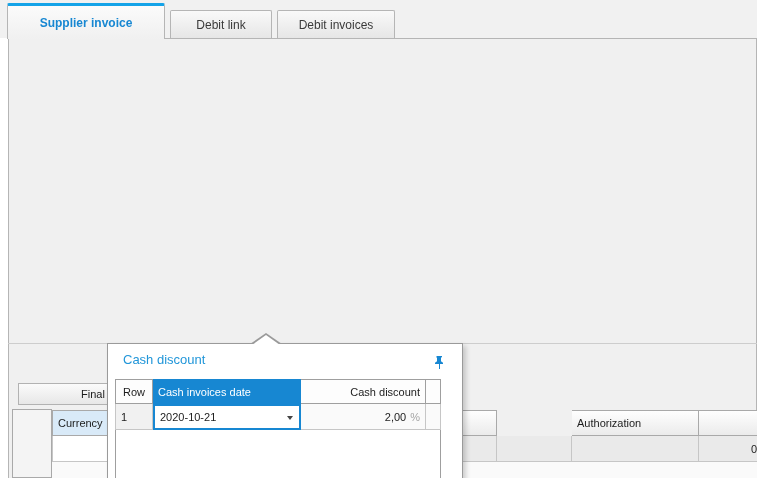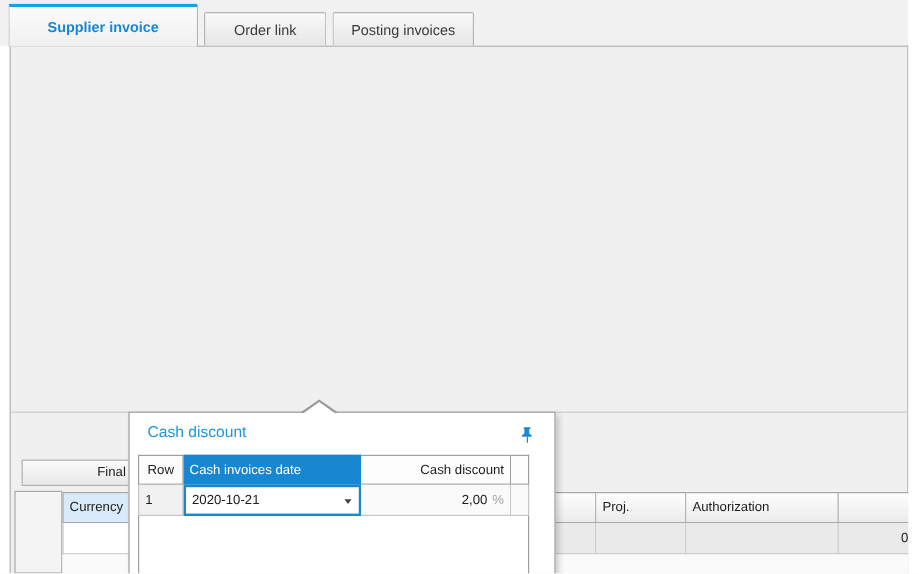--- a/index.html
+++ b/index.html
@@ -74,24 +74,24 @@
 </head>
 <body>
 
 <div id="app">
   <div class="topstrip"></div>
 
   <div class="tab active" style="left:7px;top:3px;width:158px;height:36px;">
       <span>Supplier invoice</span>
     </div>
   <div class="tab" style="left:170px;top:10px;width:102px;height:28px;">
-      <span>Order link</span>
+      <span>Debit link</span>
     </div>
   <div class="tab" style="left:277px;top:10px;width:118px;height:28px;">
-      <span>Posting invoices</span>
+      <span>Debit invoices</span>
     </div>
 
   <div class="panel"></div>
 
   <div class="sect" style="left:20px;top:54px;">Invoice information</div>
 
   <div class="lbl" style="left:20px;top:84px;">Suppl. invoice no.</div>
   <div class="fld" style="left:135px;top:84px;width:185px;">
       <span>56889</span>
     </div>
@@ -278,23 +278,20 @@
           <path d="M10 2h9M10 5.5h9M10 9h9M10 12.5h9" stroke="#3c3c3c" stroke-width="1.4"></path>
           <path d="M1 8h6M4.5 5.2L7.6 8 4.5 10.8" fill="none" stroke="#1d78d0" stroke-width="1.6"></path>
         </svg>
       </span>
   </div>
 
   <div class="th first" style="left:52px;width:118px;">
       <span>Currency</span>
     </div>
   <div class="th" style="left:170px;width:327px;"></div>
-  <div class="th" style="left:497px;width:75px;">
-      <span>Proj.</span>
-    </div>
   <div class="th" style="left:572px;width:127px;">
       <span>Authorization</span>
     </div>
   <div class="th" style="left:699px;width:65px;"></div>
 
   <div class="td white" style="left:52px;width:118px;"></div>
   <div class="td" style="left:170px;width:327px;"></div>
   <div class="td" style="left:497px;width:75px;"></div>
   <div class="td" style="left:572px;width:127px;"></div>
   <div class="td" style="left:699px;width:65px;justify-content:flex-end;padding-right:6px;">

